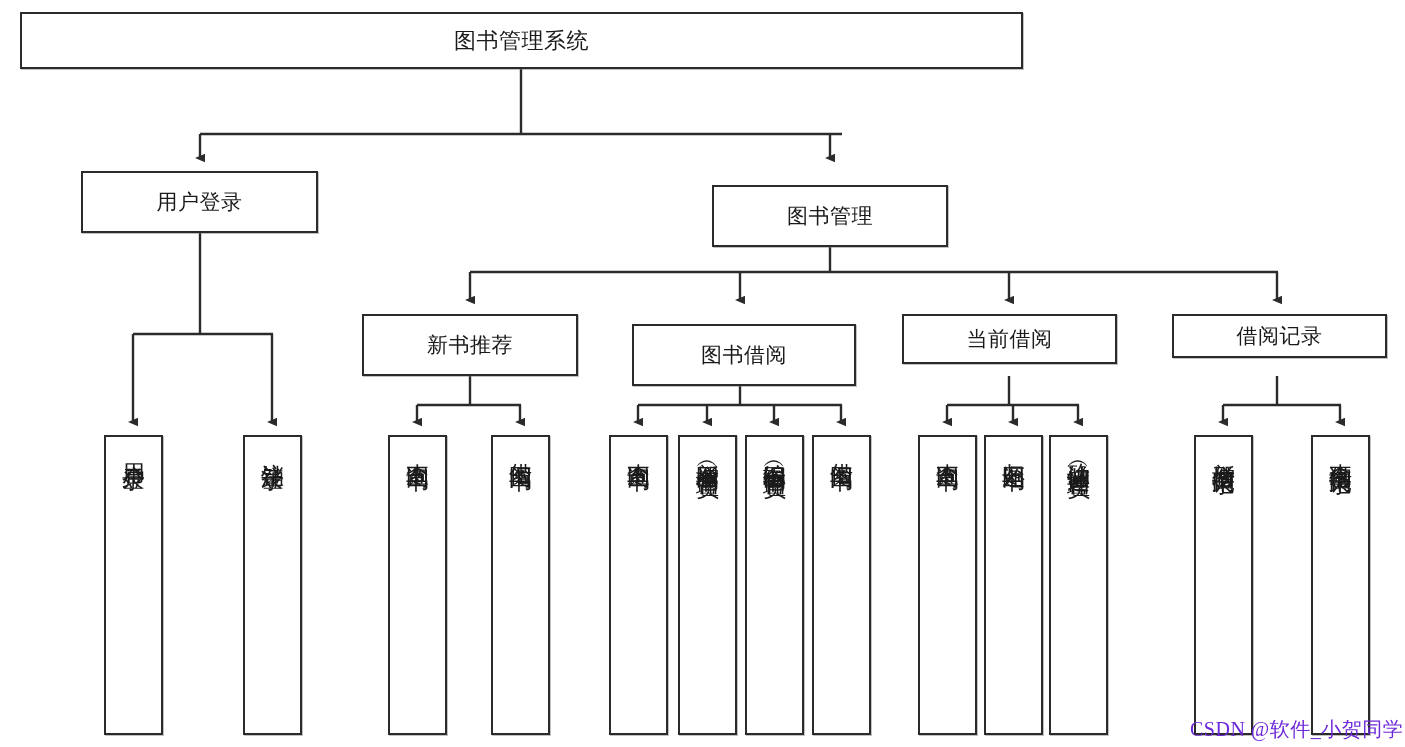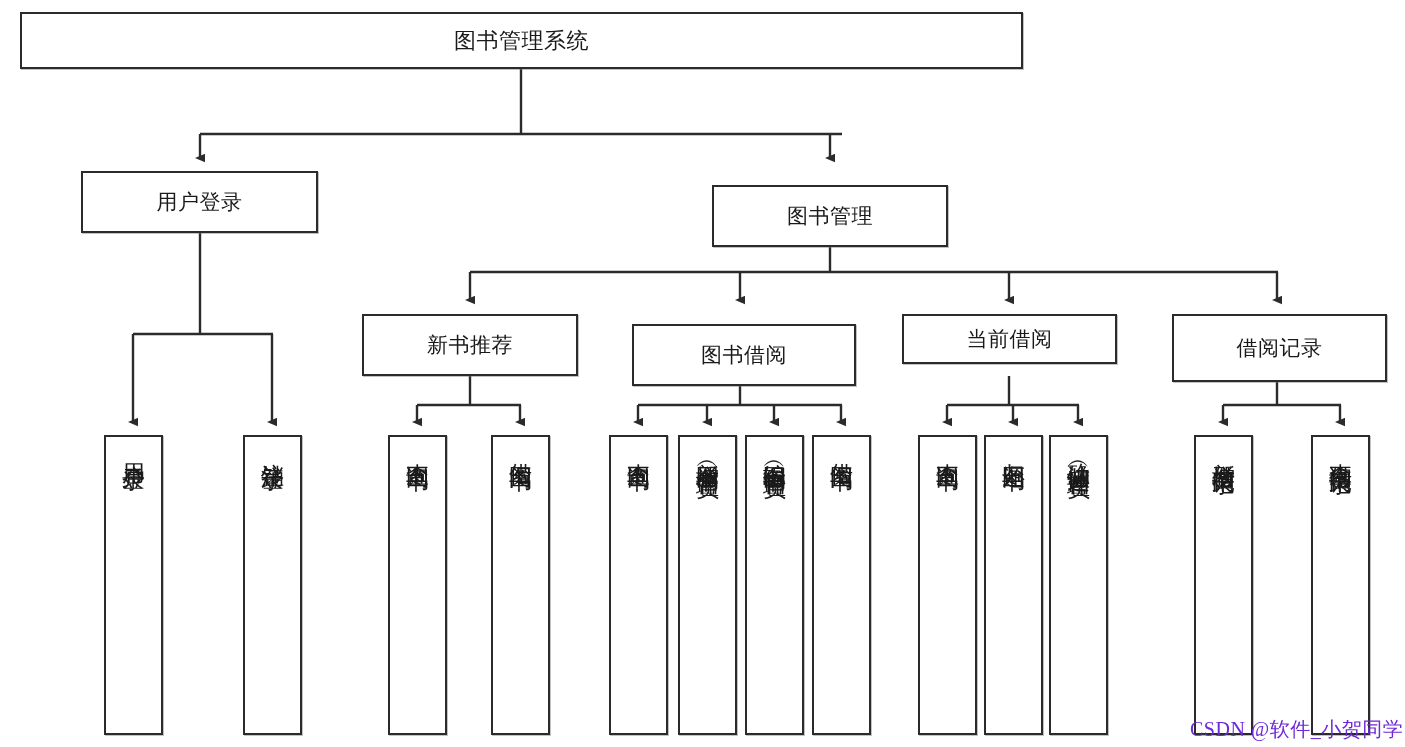--- a/index.html
+++ b/index.html
@@ -140,21 +140,21 @@
 
   <div class="node horiz" style="left:362px; top:314px; width:216px; height:62px;">
     <span class="label">新书推荐</span>
   </div>
   <div class="node horiz" style="left:632px; top:324px; width:224px; height:62px;">
     <span class="label">图书借阅</span>
   </div>
   <div class="node horiz" style="left:902px; top:314px; width:215px; height:50px;">
     <span class="label">当前借阅</span>
   </div>
-  <div class="node horiz" style="left:1172px; top:314px; width:215px; height:68px;">
+  <div class="node horiz" style="left:1172px; top:314px; width:215px; height:44px;">
     <span class="label">借阅记录</span>
   </div>
 
   <div class="node vert" style="left:104px; top:435px; width:59px; height:300px;">
     <span class="label">用户登录</span>
   </div>
   <div class="node vert" style="left:243px; top:435px; width:59px; height:300px;">
     <span class="label">注销登录</span>
   </div>
 

